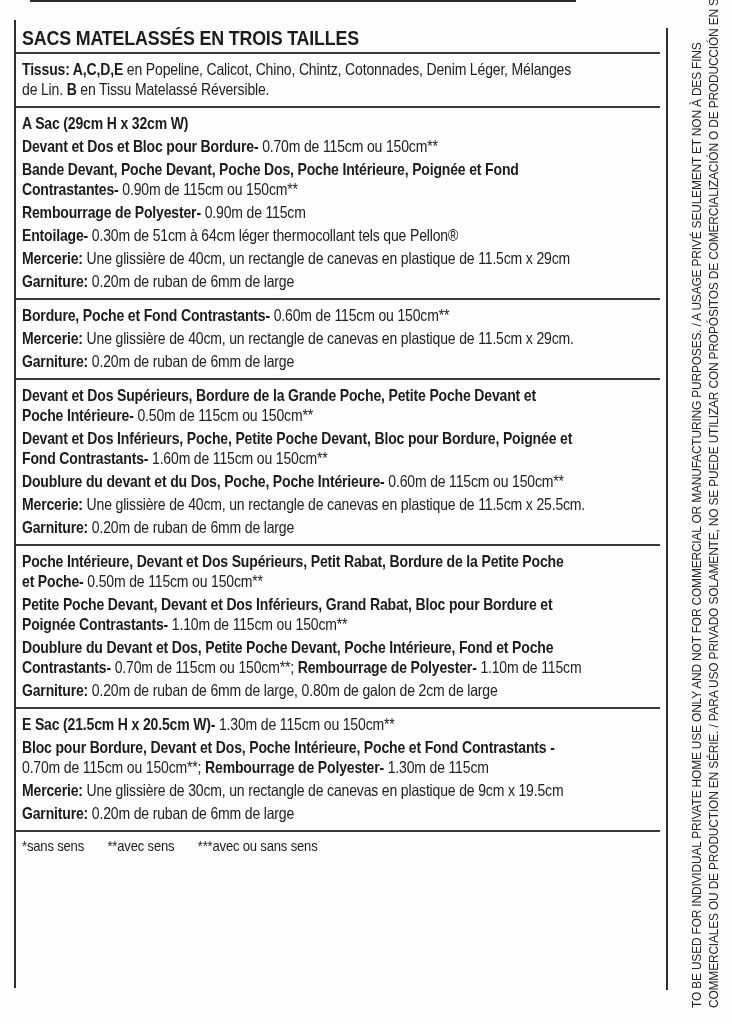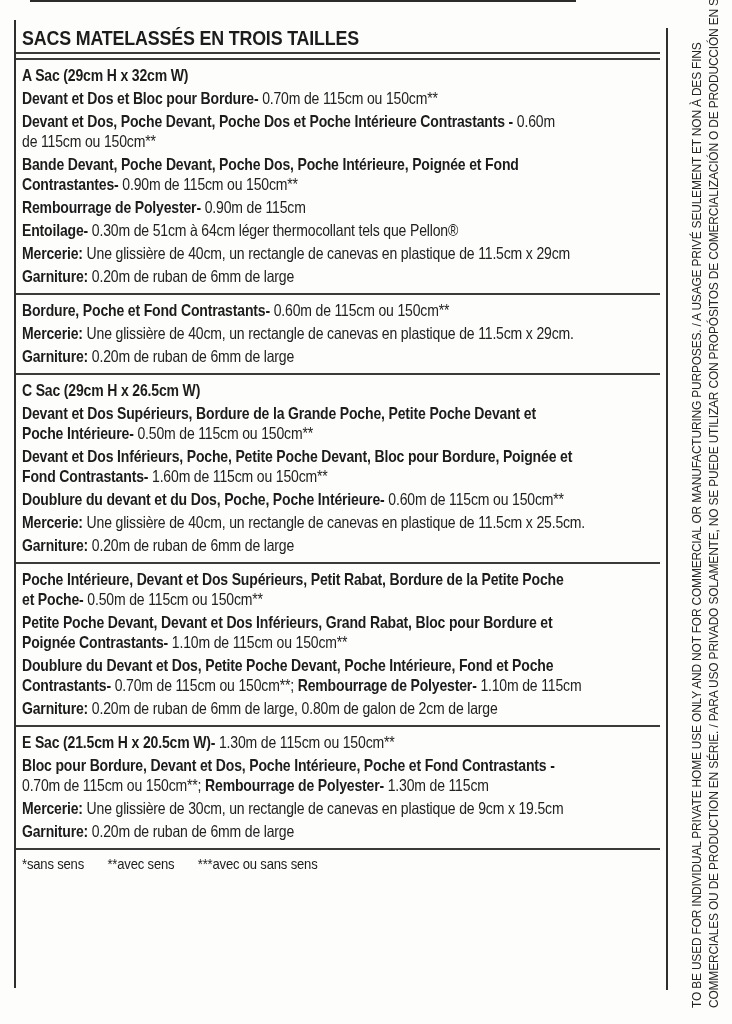--- a/index.html
+++ b/index.html
@@ -43,31 +43,33 @@
 </head>
 <body>
 
 <div class="page">
   <div class="top-edge"></div>
 
   <div class="main">
     <div class="line title">SACS MATELASSÉS EN TROIS TAILLES</div>
     <div class="rule"></div>
     <div id="sections">
+        <div class="section">
+          <div class="para">
+            <div class="line"><span class="b">Tissus: A,C,D,E </span><span class="r">en Popeline, Calicot, Chino, Chintz, Cotonnades, Denim Léger, Mélanges</span></div>
+            <div class="line"><span class="r">de Lin. </span><span class="b">B </span><span class="r">en Tissu Matelassé Réversible.</span></div>
+          </div>
+        </div>
         <div class="rule"></div>
         <div class="section">
           <div class="para">
             <div class="line"><span class="b">A Sac (29cm H x 32cm W)</span></div>
           </div>
           <div class="para">
             <div class="line"><span class="b">Devant et Dos et Bloc pour Bordure- </span><span class="r">0.70m de 115cm ou 150cm**</span></div>
-          </div>
-          <div class="para">
-            <div class="line"><span class="b">Devant et Dos, Poche Devant, Poche Dos et Poche Intérieure Contrastants - </span><span class="r">0.60m</span></div>
-            <div class="line"><span class="r">de 115cm ou 150cm**</span></div>
           </div>
           <div class="para">
             <div class="line"><span class="b">Bande Devant, Poche Devant, Poche Dos, Poche Intérieure, Poignée et Fond</span></div>
             <div class="line"><span class="b">Contrastantes- </span><span class="r">0.90m de 115cm ou 150cm**</span></div>
           </div>
           <div class="para">
             <div class="line"><span class="b">Rembourrage de Polyester- </span><span class="r">0.90m de 115cm</span></div>
           </div>
           <div class="para">
             <div class="line"><span class="b">Entoilage- </span><span class="r">0.30m de 51cm à 64cm léger thermocollant tels que Pellon®</span></div>
@@ -86,23 +88,20 @@
           </div>
           <div class="para">
             <div class="line"><span class="b">Mercerie: </span><span class="r">Une glissière de 40cm, un rectangle de canevas en plastique de 11.5cm x 29cm.</span></div>
           </div>
           <div class="para">
             <div class="line"><span class="b">Garniture: </span><span class="r">0.20m de ruban de 6mm de large</span></div>
           </div>
         </div>
         <div class="rule"></div>
         <div class="section">
-          <div class="para">
-            <div class="line"><span class="b">C Sac (29cm H x 26.5cm W)</span></div>
-          </div>
           <div class="para">
             <div class="line"><span class="b">Devant et Dos Supérieurs, Bordure de la Grande Poche, Petite Poche Devant et</span></div>
             <div class="line"><span class="b">Poche Intérieure- </span><span class="r">0.50m de 115cm ou 150cm**</span></div>
           </div>
           <div class="para">
             <div class="line"><span class="b">Devant et Dos Inférieurs, Poche, Petite Poche Devant, Bloc pour Bordure, Poignée et</span></div>
             <div class="line"><span class="b">Fond Contrastants- </span><span class="r">1.60m de 115cm ou 150cm**</span></div>
           </div>
           <div class="para">
             <div class="line"><span class="b">Doublure du devant et du Dos, Poche, Poche Intérieure- </span><span class="r">0.60m de 115cm ou 150cm**</span></div>

